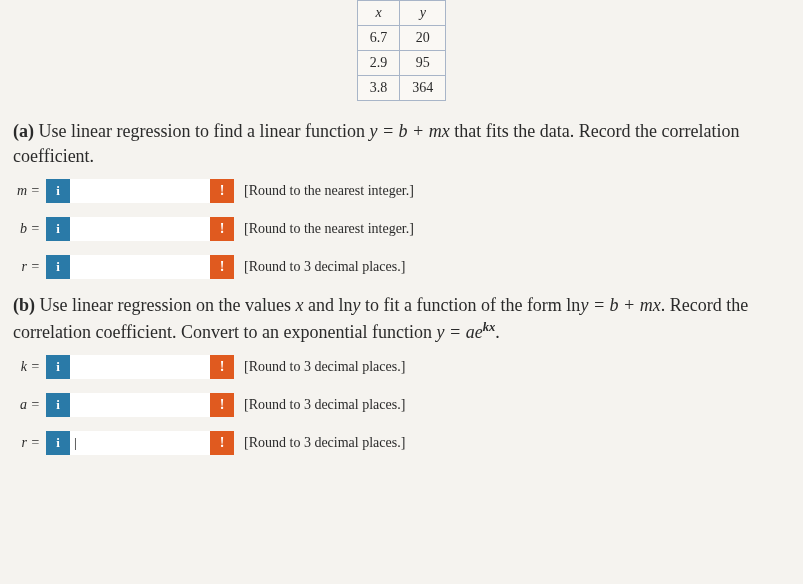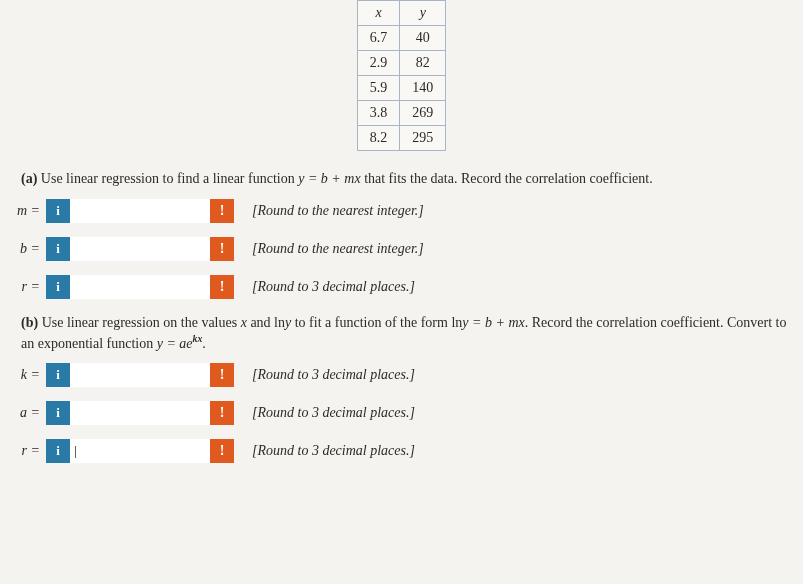--- a/index.html
+++ b/index.html
@@ -29,22 +29,22 @@
       font-size: 14px;
       width: 40px;
     }
     .data-table th {
       font-style: italic;
     }
     .data-table td {
       font-style: normal;
     }
     .prompt {
-      margin: 6px 0 10px 9px;
-      font-size: 14px;
+      margin: 6px 0 10px 1px;
+      font-size: 18px;
       line-height: 1.4;
     }
     .prompt .part-label { font-weight: bold; }
     .row {
       display: flex;
       align-items: center;
       margin: 6px 0 14px 0;
       gap: 0;
     }
     .var-label {
@@ -84,59 +84,50 @@
       color: #fff;
       display: flex;
       align-items: center;
       justify-content: center;
       font-weight: bold;
       font-size: 14px;
       flex-shrink: 0;
       cursor: pointer;
     }
     .hint {
-      margin-left: 18px;
+      margin-left: 10px;
       font-size: 14px;
-      font-style: italic;
     }
     .italic { font-style: italic; }
     sup { font-size: 0.7em; font-weight: bold; }
   </style>
 </head>
 <body>
 
 <div class="page">
 
   <table class="data-table">
     <thead>
       <tr>
         <th>x</th>
         <th>y</th>
       </tr>
     </thead>
     <tbody>
       <tr>
           <td>6.7</td>
-          <td>40</td>
+          <td>20</td>
         </tr>
       <tr>
           <td>2.9</td>
-          <td>82</td>
-        </tr>
-      <tr>
-          <td>5.9</td>
-          <td>140</td>
+          <td>95</td>
         </tr>
       <tr>
           <td>3.8</td>
-          <td>269</td>
-        </tr>
-      <tr>
-          <td>8.2</td>
-          <td>295</td>
+          <td>364</td>
         </tr>
     </tbody>
   </table>
 
   <p class="prompt">
     <span class="part-label">(a)</span><span> Use linear regression to find a linear function </span><span class="italic">y = b + mx</span><span> that fits the data. Record the correlation coefficient.</span>
   </p>
 
   <div class="row">
     <div class="var-label">m =</div>

